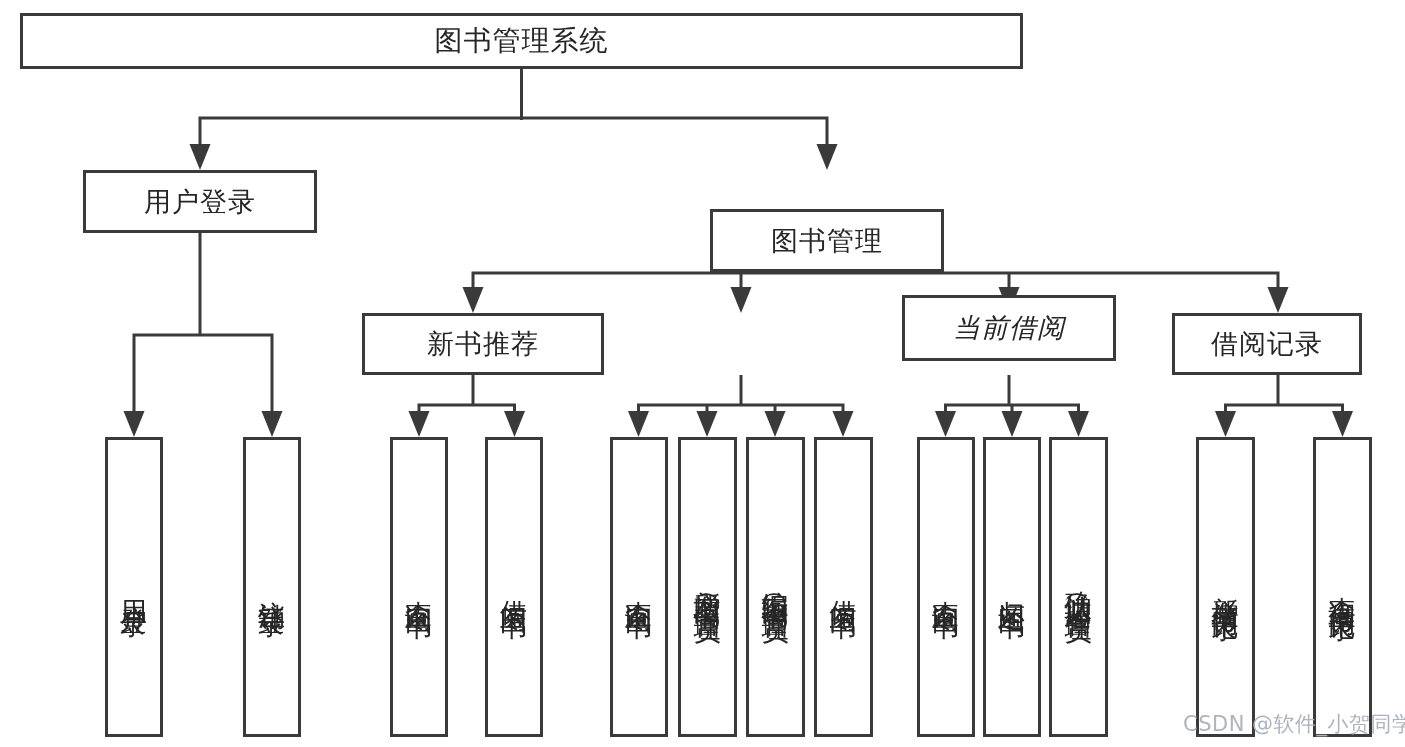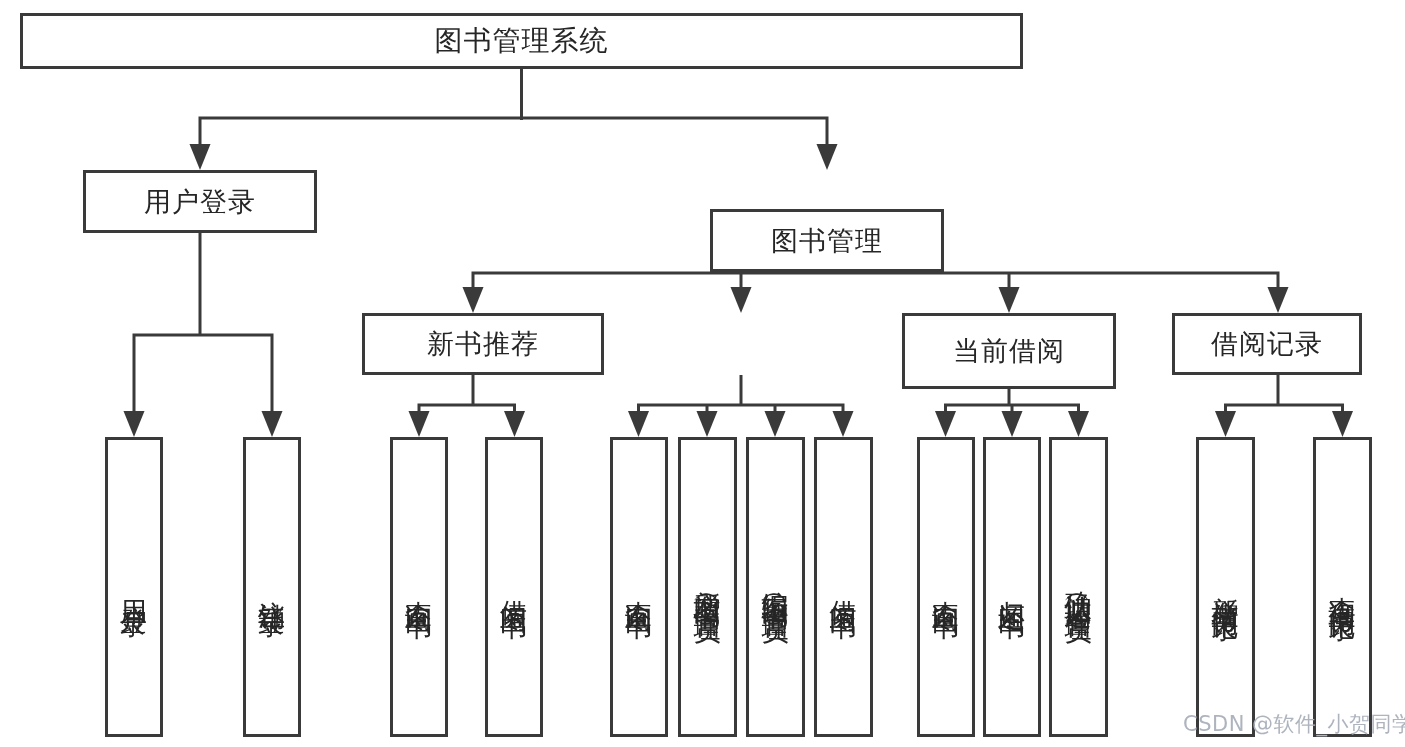--- a/index.html
+++ b/index.html
@@ -104,21 +104,21 @@
   <div class="node" style="left:83px; top:170px; width:234px; height:63px;">
     <span class="hlabel">用户登录</span>
   </div>
   <div class="node" style="left:710px; top:170px; width:234px; height:63px;margin-top:39px;">
     <span class="hlabel">图书管理</span>
   </div>
 
   <div class="node" style="left:362px; top:313px; width:242px; height:62px;">
     <span class="hlabel">新书推荐</span>
   </div>
-  <div class="node" style="left:902px; top:313px; width:214px; height:76px;">
+  <div class="node" style="left:902px; top:295px; width:214px; height:66px;font-style:italic;">
     <span class="hlabel">当前借阅</span>
   </div>
   <div class="node" style="left:1172px; top:313px; width:190px; height:62px;">
     <span class="hlabel">借阅记录</span>
   </div>
 
   <div class="node" style="left:105px; top:437px; width:58px; height:300px;">
     <span class="vlabel">用户登录</span>
   </div>
   <div class="node" style="left:243px; top:437px; width:58px; height:300px;">

